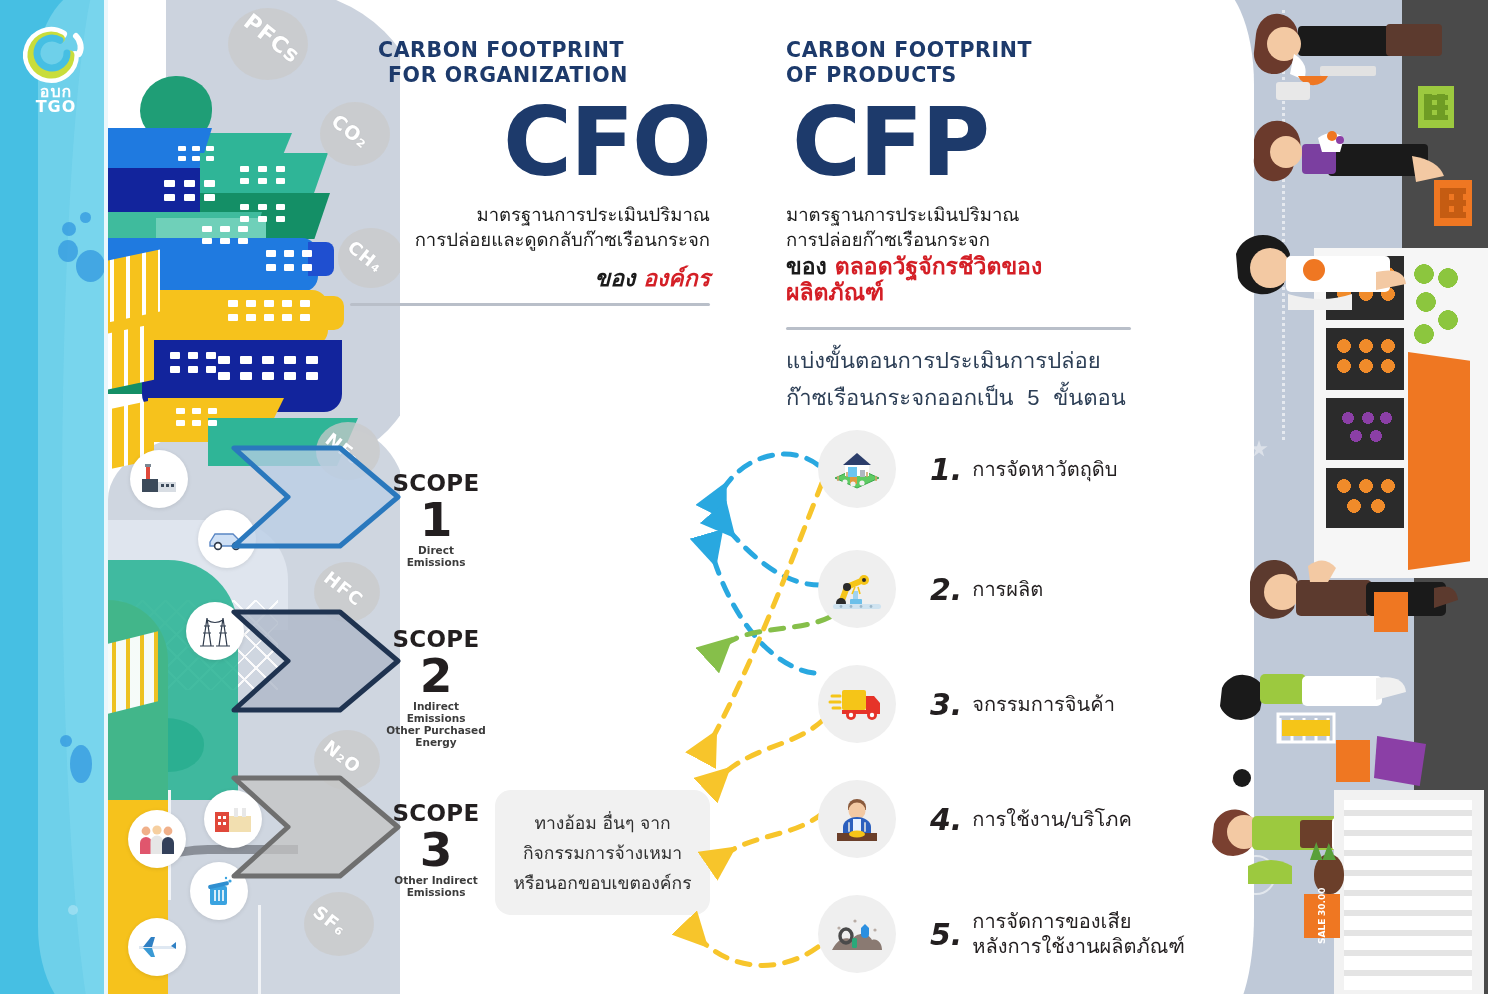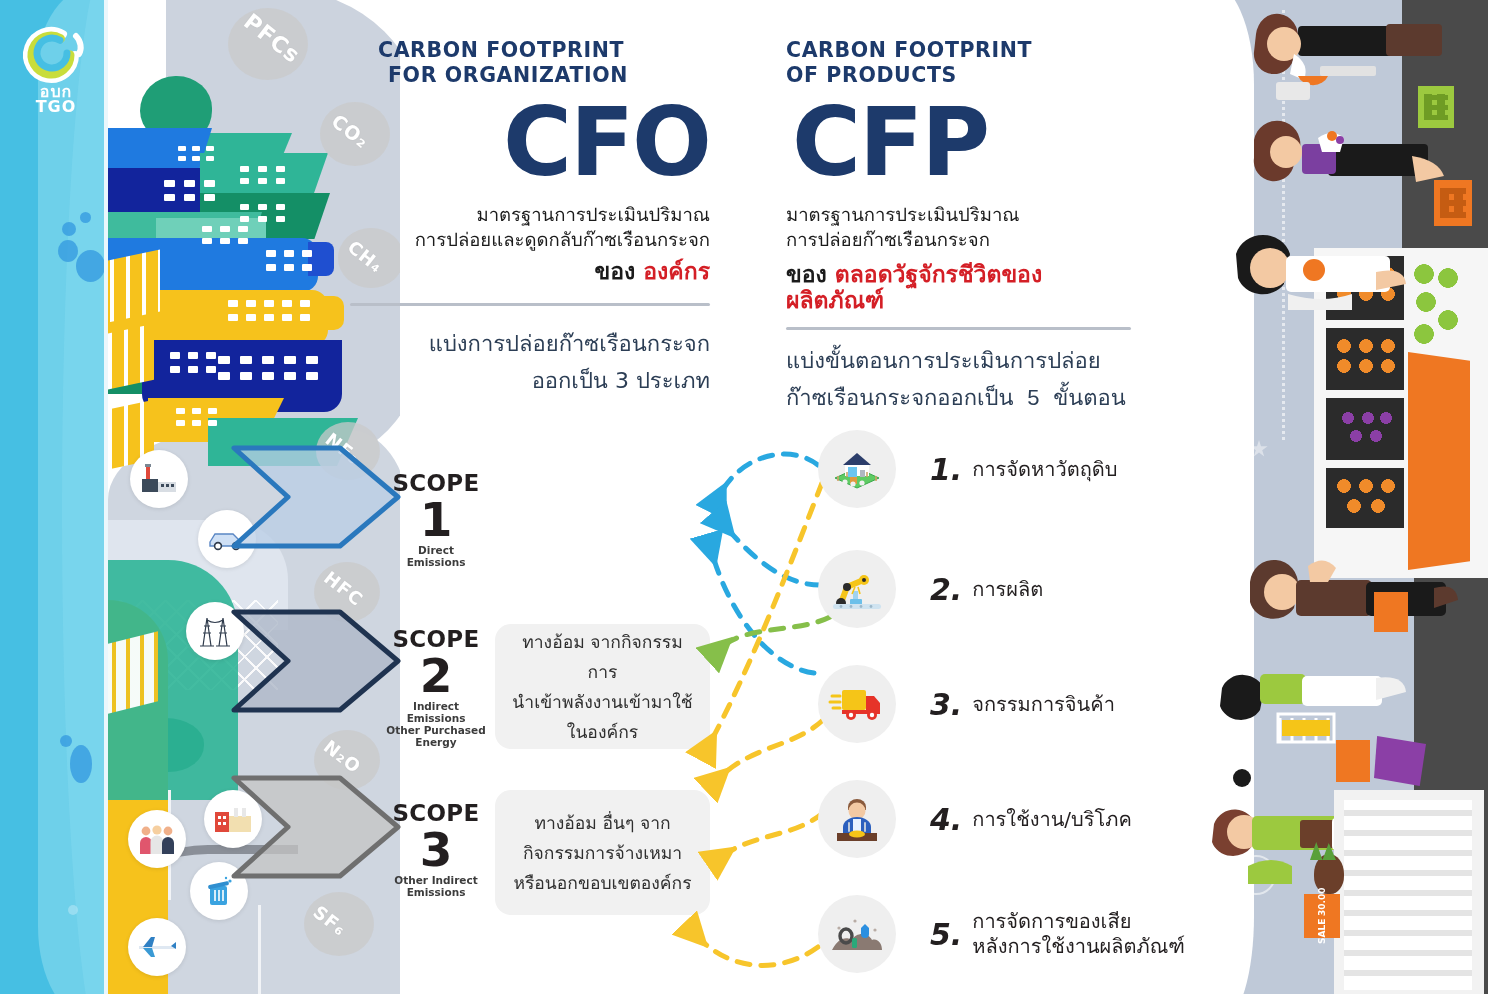--- a/index.html
+++ b/index.html
@@ -337,41 +337,37 @@
 
   <div class="col" style="left:378px;top:38px;width:332px;">
     <div class="eyebrow" style="text-align:left;">
       <div>CARBON FOOTPRINT</div>
       <div style="padding-left:10px;">FOR ORGANIZATION</div>
     </div>
     <div class="bigacr" style="text-align:right;margin-top:10px;">CFO</div>
     <div class="thsub" style="text-align:right;margin-top:14px;">
       <div>มาตรฐานการประเมินปริมาณ</div>
       <div>การปล่อยและดูดกลับก๊าซเรือนกระจก</div>
-      <div style="margin-top:7px;">
+      <div style="margin-top:14px;font-style:italic;">
         <span class="b">ของ </span><span class="r">องค์กร</span>
       </div>
     </div>
   </div>
   <div class="hrule" style="left:350px;top:303px;width:360px;position:absolute;"></div>
-  <div class="thlead" style="position:absolute;left:380px;top:325px;width:330px;text-align:right;">
-    <div>แบ่งการปล่อยก๊าซเรือนกระจก</div>
-    <div>ออกเป็น 3 ประเภท</div>
-  </div>
 
   <div class="col" style="left:786px;top:38px;width:360px;">
     <div class="eyebrow">
       <div>CARBON FOOTPRINT</div>
       <div>OF PRODUCTS</div>
     </div>
     <div class="bigacr" style="margin-top:10px;margin-left:6px;">CFP</div>
     <div class="thsub" style="margin-top:14px;">
       <div>มาตรฐานการประเมินปริมาณ</div>
       <div>การปล่อยก๊าซเรือนกระจก</div>
-      <div style="margin-top:10px;">
+      <div style="margin-top:2px;">
         <span class="b">ของ </span><span class="r">ตลอดวัฐจักรชีวิตของ</span>
       </div>
       <div class="r">ผลิตภัณฑ์</div>
     </div>
   </div>
   <div class="hrule" style="left:786px;top:327px;width:345px;position:absolute;"></div>
   <div class="thlead" style="position:absolute;left:786px;top:344px;width:370px;font-family:Liberation Mono, monospace;">
     <div>แบ่งขั้นตอนการประเมินการปล่อย</div>
     <div>ก๊าซเรือนกระจกออกเป็น 5 ขั้นตอน</div>
   </div>
@@ -382,27 +378,20 @@
     <div class="d">Direct</div>
     <div class="d">Emissions</div>
   </div>
 
   <div class="scopeName" style="left:382px;top:626px;">
     <div class="w">SCOPE</div>
     <div class="n">2</div>
     <div class="d">Indirect Emissions</div>
     <div class="d">Other Purchased</div>
     <div class="d">Energy</div>
-  </div>
-  <div class="scopeBox" style="left:495px;top:624px;width:215px;height:125px;">
-    <div>
-      <div>ทางอ้อม จากกิจกรรมการ</div>
-      <div>นำเข้าพลังงานเข้ามาใช้</div>
-      <div>ในองค์กร</div>
-    </div>
   </div>
 
   <div class="scopeName" style="left:382px;top:800px;">
     <div class="w">SCOPE</div>
     <div class="n">3</div>
     <div class="d">Other Indirect</div>
     <div class="d">Emissions</div>
   </div>
   <div class="scopeBox" style="left:495px;top:790px;width:215px;height:125px;">
     <div>

